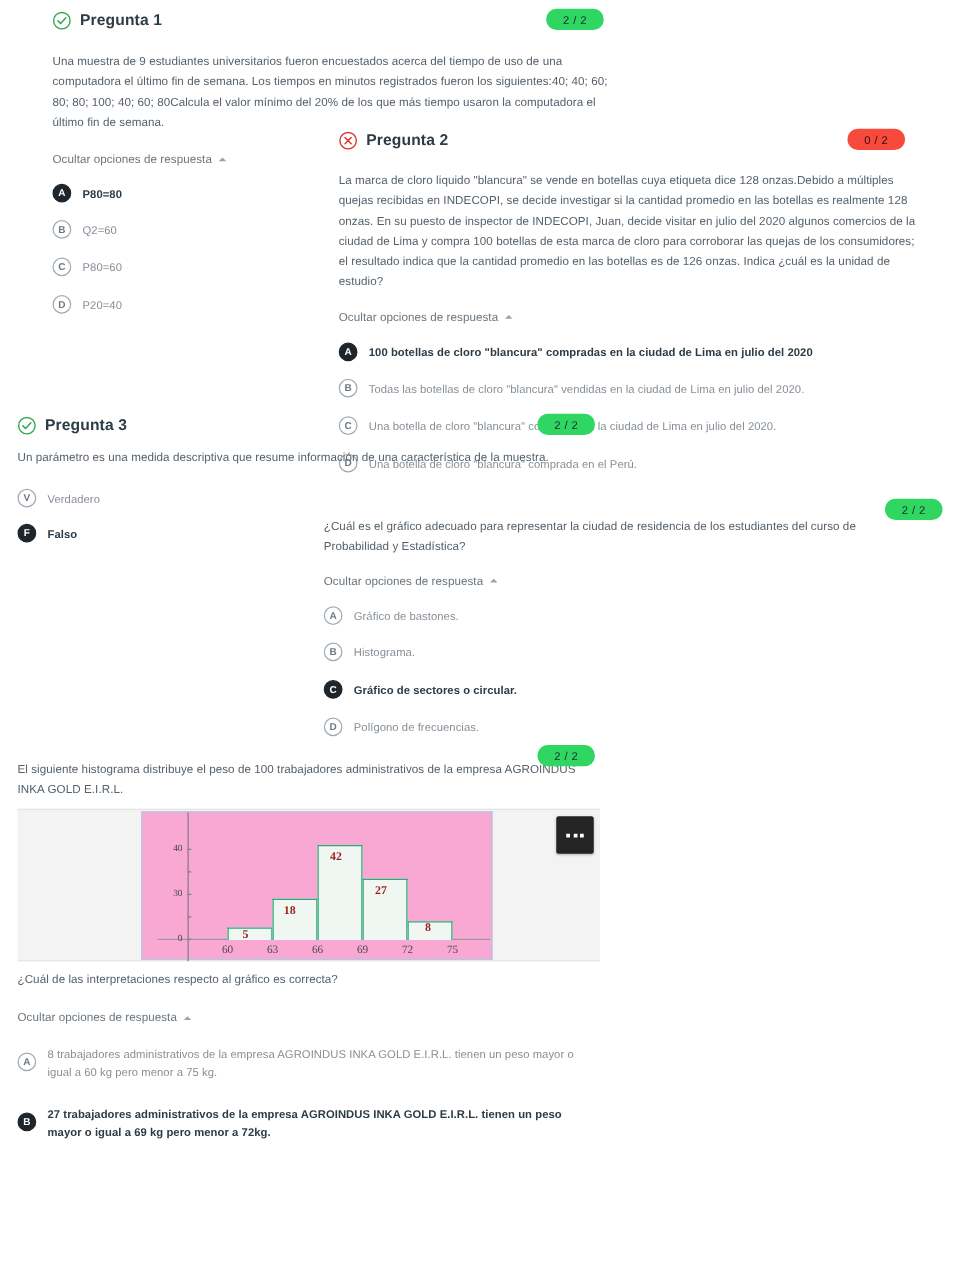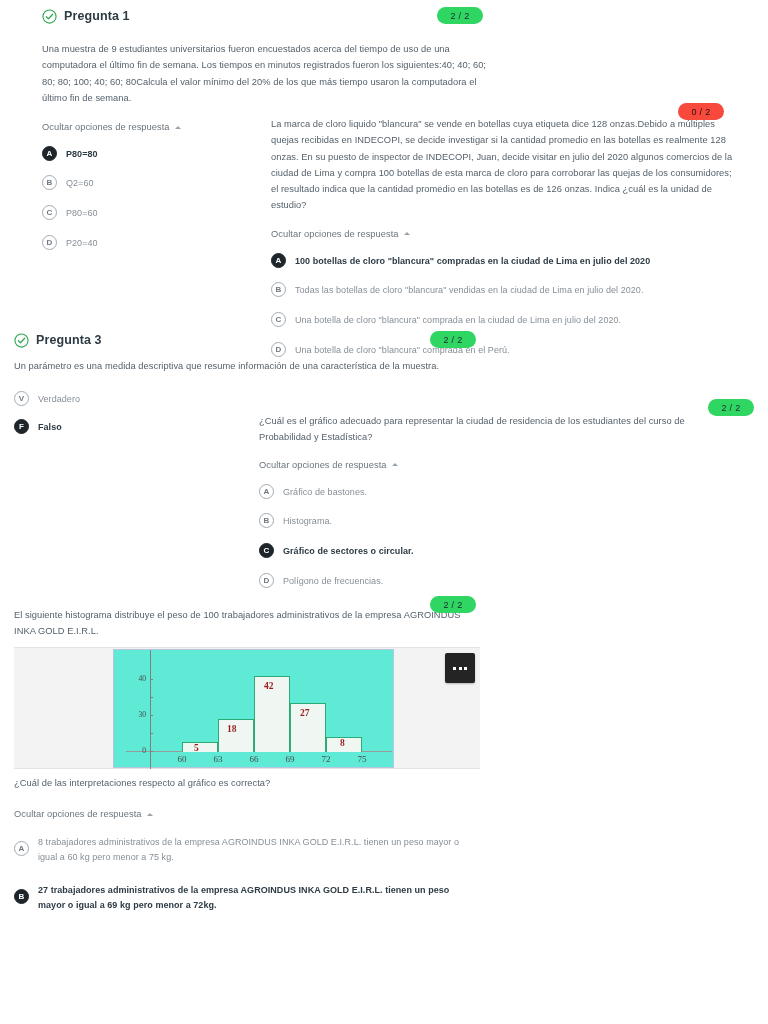--- a/index.html
+++ b/index.html
@@ -120,21 +120,21 @@
 
   
   .chartwrap {
     position: absolute;
     background: #f3f3f3;
     border-top: 1px solid #e4e4e4;
     border-bottom: 1px solid #e4e4e4;
   }
   .plotbox {
     position: absolute;
-    background: #5eead4;
+    background: #f9a8d4;
     border: 1px solid #b6c6e0;
   }
   .bar {
     position: absolute;
     background: #f0f7f3;
     border: 1.4px solid #2bab76;
     border-bottom: none;
   }
   .barlabel {
     position: absolute;
@@ -223,20 +223,27 @@
       </div>
       <div class="ans">
         <span class="bubble">D</span>
         <span class="atext">P20=40</span>
       </div>
     </div>
   </div>
   <div class="pill ok" style="left:437px; top:7px;">2 / 2</div>
 
   <div class="qblock" style="left:271px; top:102px; width:470px;">
+    <div class="qhead">
+      <svg class="sicon" viewBox="0 0 16 16">
+        <circle cx="8" cy="8" r="7" fill="none" stroke="#e0342b" stroke-width="1.2"></circle>
+        <path d="M5.4 5.4 L10.6 10.6 M10.6 5.4 L5.4 10.6" fill="none" stroke="#e0342b" stroke-width="1.3" stroke-linecap="round"></path>
+      </svg>
+      <span class="qtitle">Pregunta 2</span>
+    </div>
     <div class="qtext" style="margin-top:14px; width:466px;">La marca de cloro liquido "blancura" se vende en botellas cuya etiqueta dice 128 onzas.Debido a múltiples quejas recibidas en INDECOPI, se decide investigar si la cantidad promedio en las botellas es realmente 128 onzas. En su puesto de inspector de INDECOPI, Juan, decide visitar en julio del 2020 algunos comercios de la ciudad de Lima y compra 100 botellas de esta marca de cloro para corroborar las quejas de los consumidores; el resultado indica que la cantidad promedio en las botellas es de 126 onzas. Indica ¿cuál es la unidad de estudio?</div>
     <div class="toggle" style="margin-top:15px;">
       <span>Ocultar opciones de respuesta</span>
       <span class="chev"></span>
     </div>
     <div class="answers" style="margin-top:12px; width:470px;">
       <div class="ans sel" style="margin-bottom:14px">
         <span class="bubble sel">A</span>
         <span class="atext">100 botellas de cloro "blancura" compradas en la ciudad de Lima en julio del 2020</span>
       </div>

